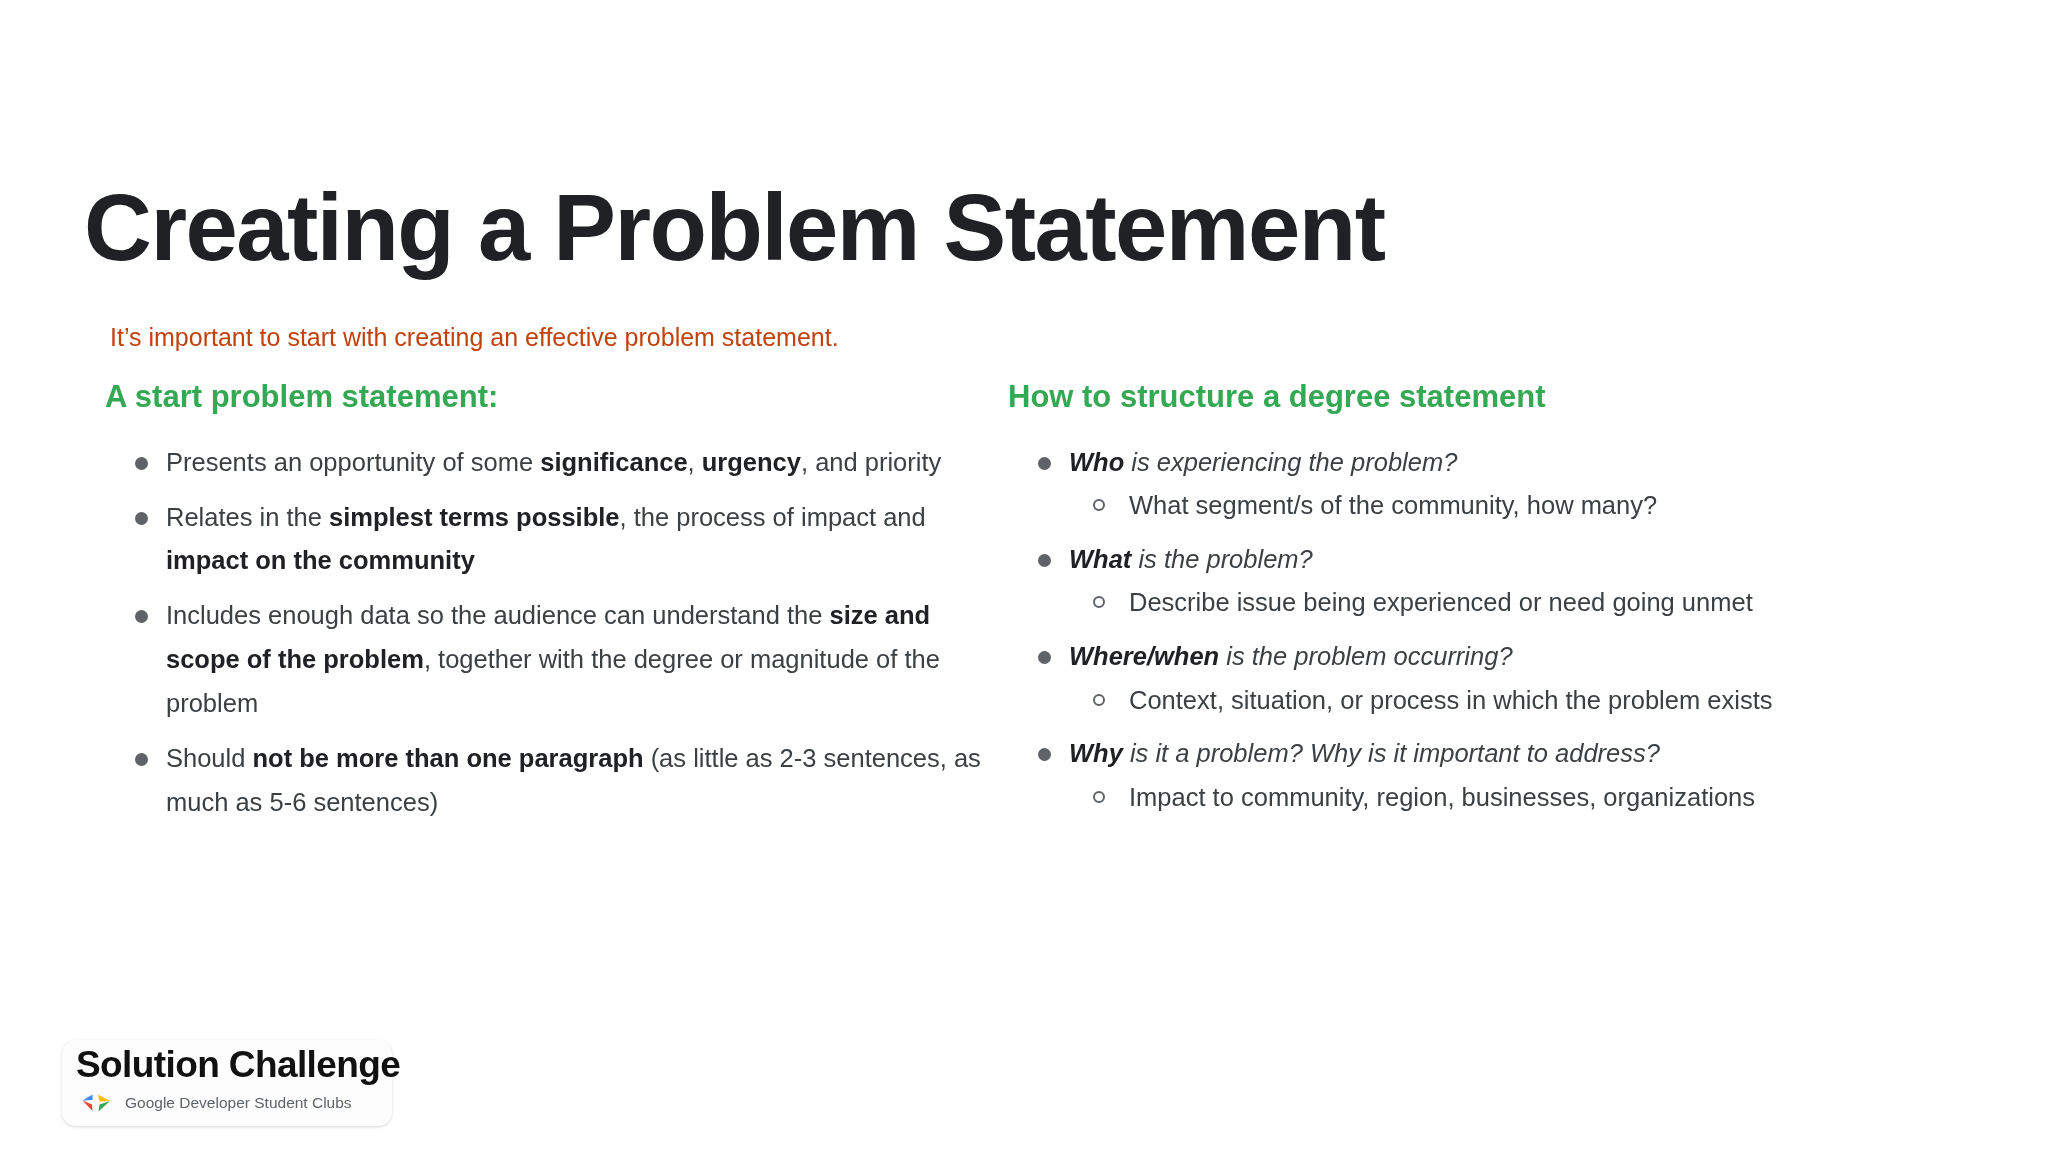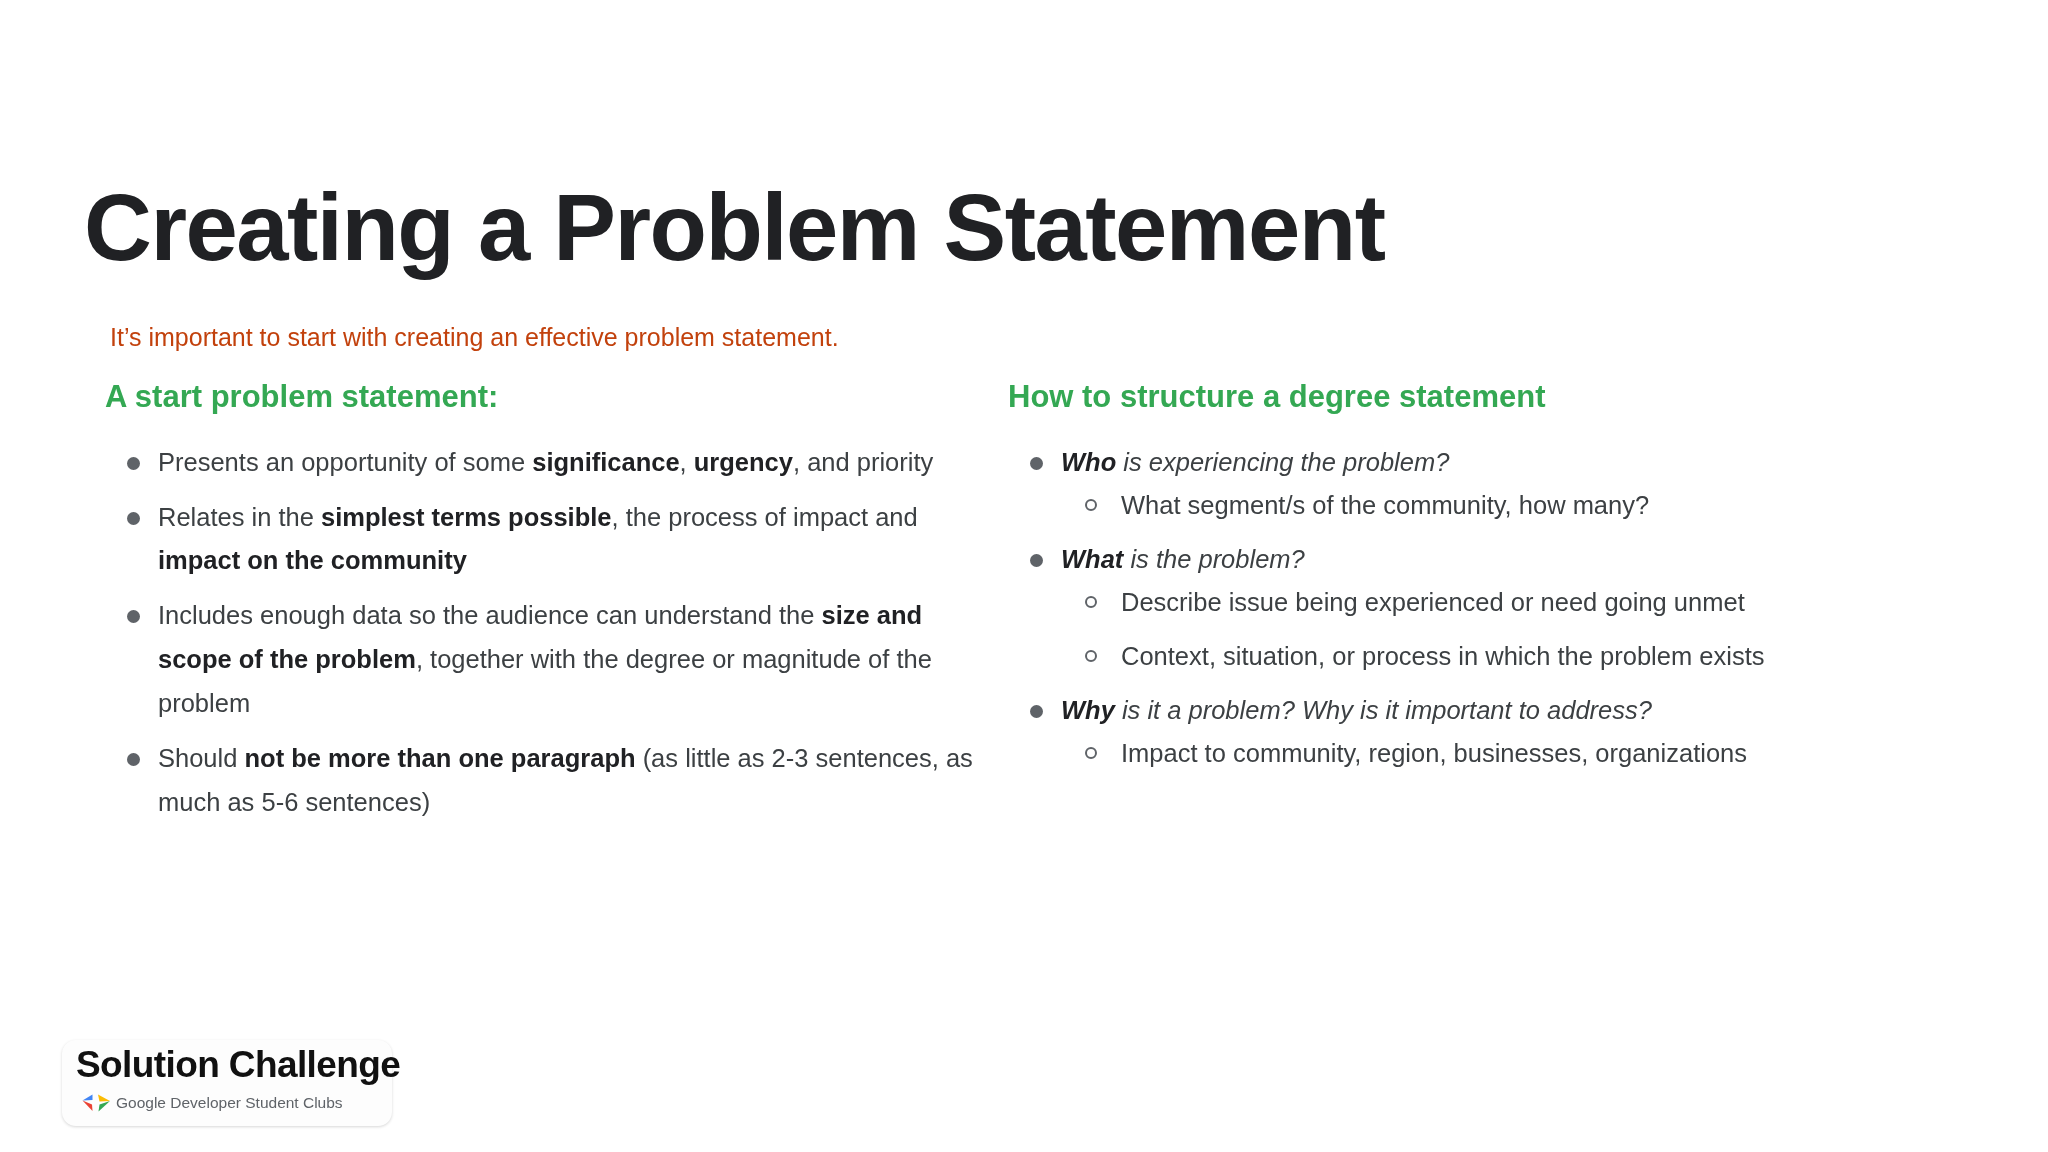--- a/index.html
+++ b/index.html
@@ -68,21 +68,21 @@
     line-height: 1.25;
     font-weight: 700;
     color: #34a853;
     margin: 0 0 24px 0;
     white-space: nowrap;
   }
 
   
   ul.bullets {
     list-style: none;
-    margin: 0;
+    margin: 8px;
     padding: 0;
   }
   li.bullet {
     position: relative;
     padding-left: 53px;
     margin-bottom: 11px;
     font-size: 25.5px;
     line-height: 1.72;
     color: #3c4043;
     font-weight: 400;
@@ -157,20 +157,21 @@
     letter-spacing: -0.6px;
     color: #111111;
     white-space: nowrap;
   }
   .logo-sub-row {
     position: absolute;
     left: 14px;
     top: 52px;
     display: flex;
     align-items: center;
+    gap: 9px;
   }
   .gdsc-mark { width: 40px; height: 22px; display: block; }
   .logo-sub {
     font-size: 15.5px;
     line-height: 1.2;
     font-weight: 400;
     color: #5f6368;
     white-space: nowrap;
   }
 </style>
@@ -199,20 +200,21 @@
       <h2 class="col-heading">How to structure a degree statement</h2>
       <ul class="bullets" id="right-list">
           <li class="bullet"><span class="dot"></span><b>Who</b><span> is experiencing the problem?</span></li>
           <ul class="subbullets">
             <li class="subbullet"><span class="ring"></span><span>What segment/s of the community, how many?</span></li>
           </ul>
           <li class="bullet"><span class="dot"></span><b>What</b><span> is the problem?</span></li>
           <ul class="subbullets">
             <li class="subbullet"><span class="ring"></span><span>Describe issue being experienced or need going unmet</span></li>
           </ul>
+          <li class="bullet"><span class="dot"></span><b>Where/when</b><span> is the problem occurring?</span></li>
           <ul class="subbullets">
             <li class="subbullet"><span class="ring"></span><span>Context, situation, or process in which the problem exists</span></li>
           </ul>
           <li class="bullet"><span class="dot"></span><b>Why</b><span> is it a problem? Why is it important to address?</span></li>
           <ul class="subbullets">
             <li class="subbullet"><span class="ring"></span><span>Impact to community, region, businesses, organizations</span></li>
           </ul>
         </ul>
     </div>
 

